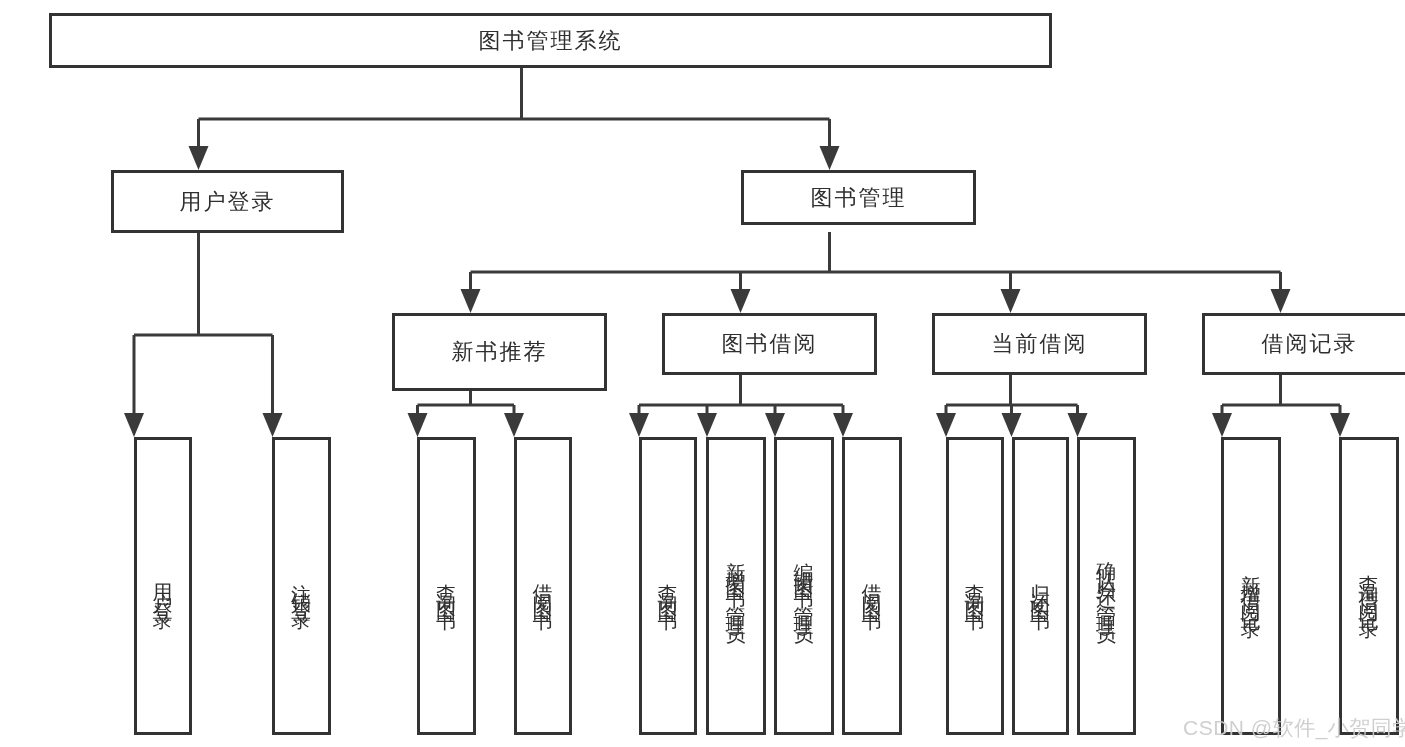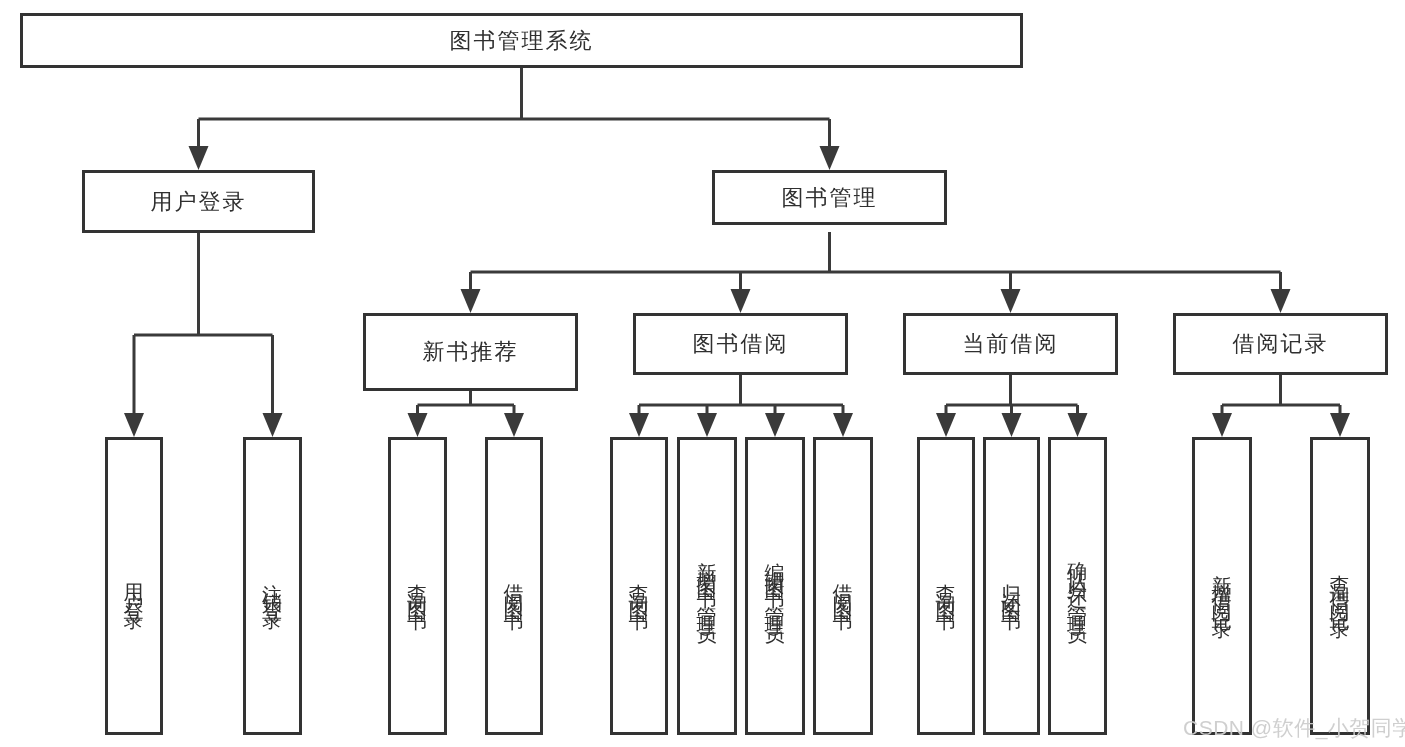--- a/index.html
+++ b/index.html
@@ -19,20 +19,21 @@
   }
   .box {
     position: absolute;
     background: #ffffff;
     border: 3px solid #333333;
     box-sizing: border-box;
     display: flex;
     align-items: center;
     justify-content: center;
     color: #2f2f2f;
+    margin-left: 29px;
   }
   .h-label {
     font-size: 22px;
     letter-spacing: 2px;
     white-space: nowrap;
     color: #2f2f2f;
   }
   .v-label {
     writing-mode: vertical-rl;
     font-size: 20px;

